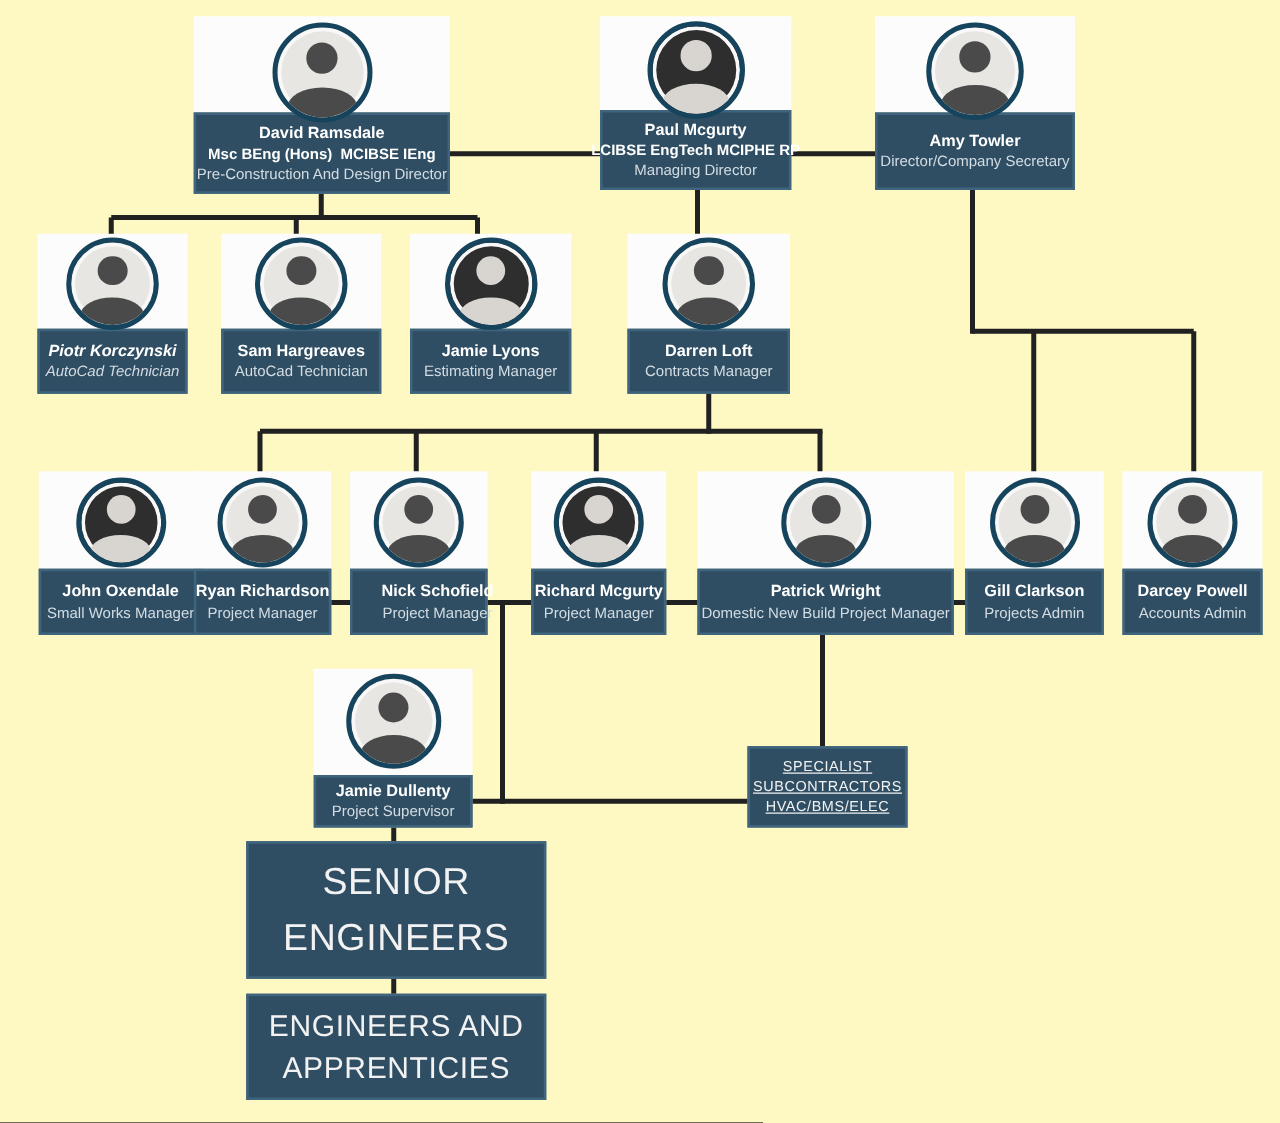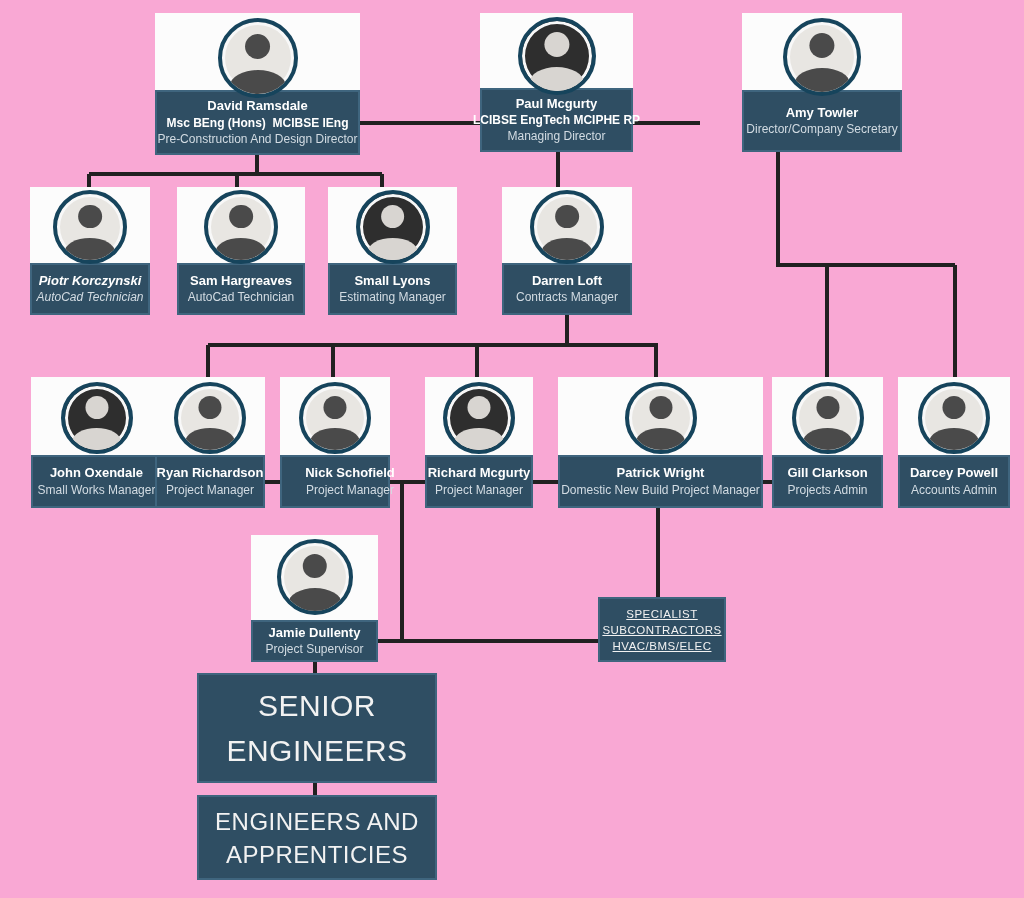--- a/index.html
+++ b/index.html
@@ -1,18 +1,18 @@
 <!DOCTYPE html>
 <html><head>
 <meta charset="utf-8">
 <style>
   html,body{margin:0;padding:0;background:#000;}
   body{width:1024px;height:898px;overflow:hidden;
        font-family:"Liberation Sans","DejaVu Sans",sans-serif;}
-  #chart{position:relative;width:1024px;height:898px;background:#f9a8d4;}
+  #chart{position:relative;width:1024px;height:898px;background:#fef9c3;}
 
   .cline{position:absolute;background:#212121;z-index:1;}
 
   .person{position:absolute;z-index:2;}
   .photo{position:relative;width:100%;background:#fcfcfc;}
   .avatar{position:absolute;left:50%;transform:translateX(-50%);
           border-radius:50%;border:4px solid #16445c;
           box-shadow:inset 0 0 0 3px #f8f8f8;box-sizing:border-box;
           overflow:hidden;z-index:3;}
   .avatar::before{content:"";position:absolute;left:50%;top:16%;
@@ -60,21 +60,21 @@
     <div class="photo" style="height: 75px;">
       <div class="avatar tone-dark" style="height: 78px; width: 78px; top: 4px;"></div>
     </div>
     <div class="labelbox" style="height: 64px;">
       <div class="lbl-line lbl-name">Paul Mcgurty</div>
       <div class="lbl-line lbl-cred">LCIBSE EngTech MCIPHE RP</div>
       <div class="lbl-line lbl-title">Managing Director</div>
     </div>
   </div>
 
-  <div class="person" style="left: 700px; top: 13px; width: 160px; margin-left: 42px;">
+  <div class="person" style="left: 700px; top: 13px; width: 160px;">
     <div class="photo" style="height: 77px;">
       <div class="avatar tone-light" style="height: 78px; width: 78px; top: 5px;"></div>
     </div>
     <div class="labelbox" style="height: 62px;">
       <div class="lbl-line lbl-name">Amy Towler</div>
       <div class="lbl-line lbl-title">Director/Company Secretary</div>
     </div>
   </div>
 
   <div class="person" style="left: 30px; top: 187px; width: 120px;">
@@ -95,21 +95,21 @@
       <div class="lbl-line lbl-name">Sam Hargreaves</div>
       <div class="lbl-line lbl-title">AutoCad Technician</div>
     </div>
   </div>
 
   <div class="person" style="left: 328px; top: 187px; width: 129px;">
     <div class="photo" style="height: 76px;">
       <div class="avatar tone-dark" style="height: 74px; width: 74px; top: 3px;"></div>
     </div>
     <div class="labelbox" style="height: 52px;">
-      <div class="lbl-line lbl-name">Small Lyons</div>
+      <div class="lbl-line lbl-name">Jamie Lyons</div>
       <div class="lbl-line lbl-title">Estimating Manager</div>
     </div>
   </div>
 
   <div class="person" style="left: 502px; top: 187px; width: 130px;">
     <div class="photo" style="height: 76px;">
       <div class="avatar tone-light" style="height: 74px; width: 74px; top: 3px;"></div>
     </div>
     <div class="labelbox" style="height: 52px;">
       <div class="lbl-line lbl-name">Darren Loft</div>

